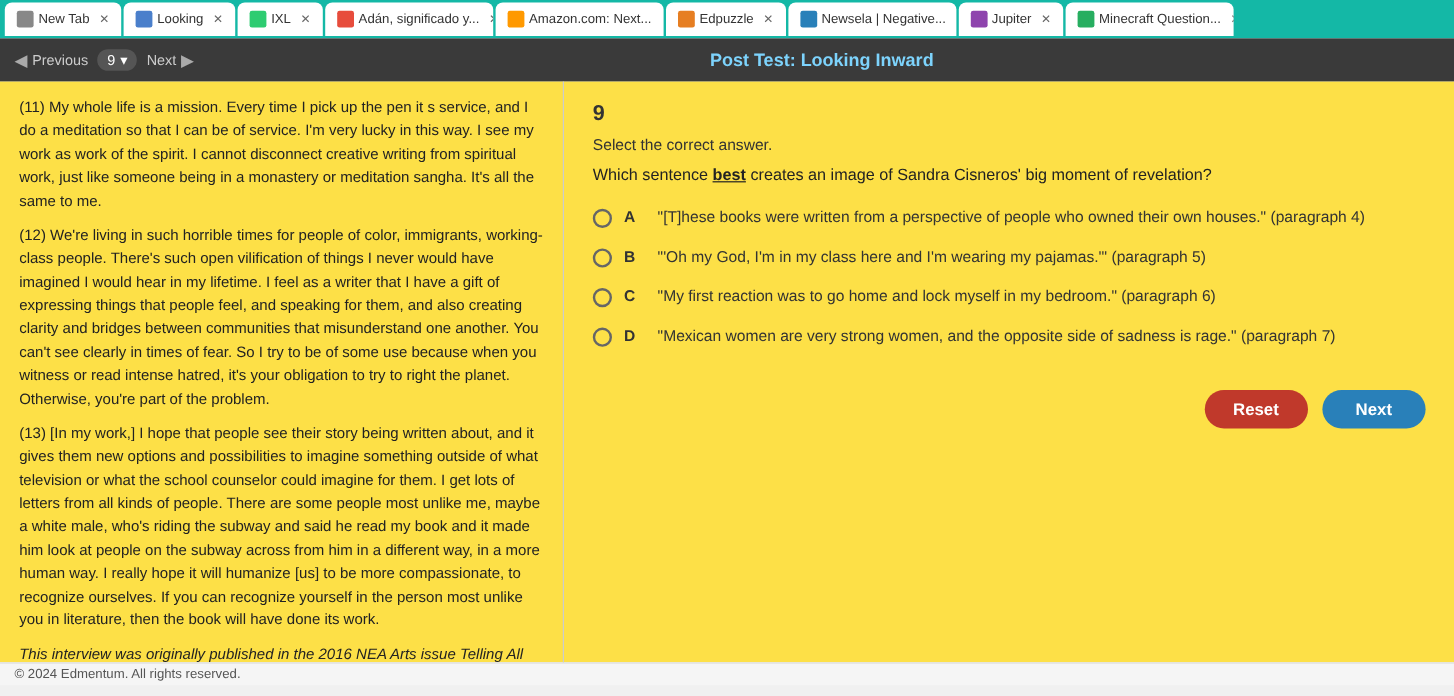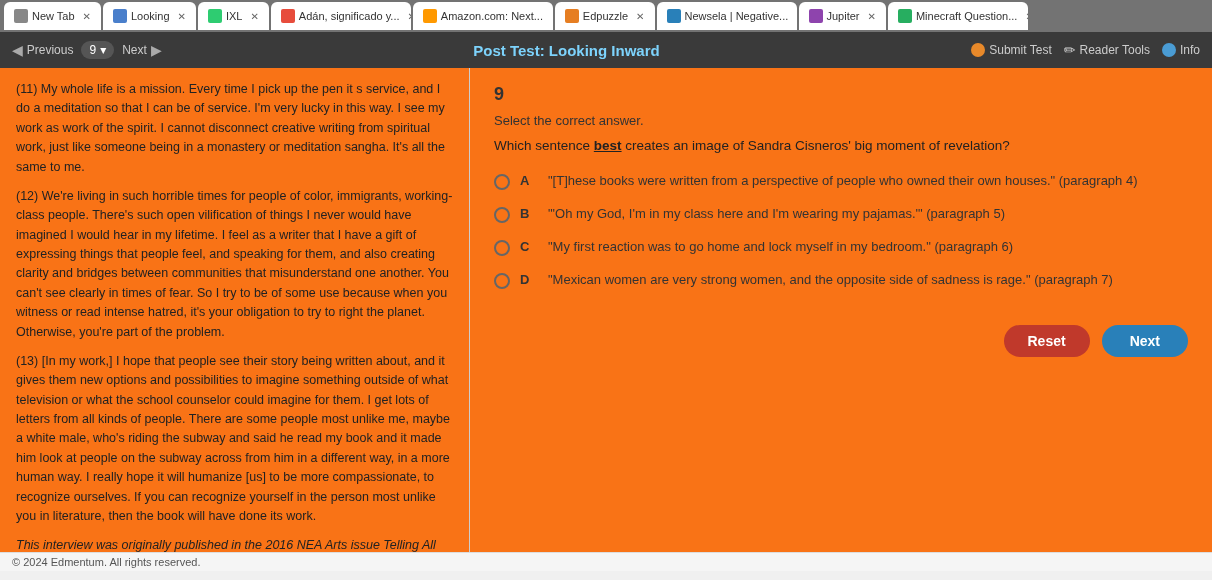--- a/index.html
+++ b/index.html
@@ -7,21 +7,21 @@
       font-family: Arial, sans-serif;
       font-size: 13px;
       background: #f0f0f0;
       width: 1212px;
       height: 580px;
       overflow: hidden;
     }
 
     
     .tab-bar {
-      background: #737373;
+      background: #14b8a6;
       height: 32px;
       display: flex;
       align-items: center;
       padding: 0 4px;
       gap: 2px;
       overflow: hidden;
     }
     .tab {
       background: #fff;
       border-radius: 6px 6px 0 0;
@@ -111,21 +111,21 @@
       background: #e8892a;
     }
     .nav-dot-info {
       background: #4a9cd4;
     }
 
     
     .main-content {
       display: flex;
       height: calc(580px - 32px - 36px - 28px);
-      background: #f97316;
+      background: #fde047;
     }
 
     
     .left-panel {
       width: 470px;
       padding: 12px 16px;
       overflow-y: auto;
       border-right: 1px solid #ccc;
       font-size: 12.5px;
       line-height: 1.55;
@@ -290,34 +290,20 @@
   </div>
   <div class="nav-num">
     <span>9</span>
     <span>▾</span>
   </div>
   <div class="nav-prev-next">
     <span>Next</span>
     <span class="nav-arrow">▶</span>
   </div>
   <div class="nav-title">Post Test: Looking Inward</div>
-  <div class="nav-right">
-    <div class="nav-btn">
-      <span class="nav-dot nav-dot-orange"></span>
-      <span>Submit Test</span>
-    </div>
-    <div class="nav-btn">
-      <span style="font-size:14px;">✏</span>
-      <span>Reader Tools</span>
-    </div>
-    <div class="nav-btn">
-      <span class="nav-dot nav-dot-info"></span>
-      <span>Info</span>
-    </div>
-  </div>
 </div>
 
 <div class="main-content">
 
   <div class="left-panel">
     <p>(11) My whole life is a mission. Every time I pick up the pen it s service, and I do a meditation so that I can be of service. I'm very lucky in this way. I see my work as work of the spirit. I cannot disconnect creative writing from spiritual work, just like someone being in a monastery or meditation sangha. It's all the same to me.</p>
     <p>(12) We're living in such horrible times for people of color, immigrants, working-class people. There's such open vilification of things I never would have imagined I would hear in my lifetime. I feel as a writer that I have a gift of expressing things that people feel, and speaking for them, and also creating clarity and bridges between communities that misunderstand one another. You can't see clearly in times of fear. So I try to be of some use because when you witness or read intense hatred, it's your obligation to try to right the planet. Otherwise, you're part of the problem.</p>
     <p>(13) [In my work,] I hope that people see their story being written about, and it gives them new options and possibilities to imagine something outside of what television or what the school counselor could imagine for them. I get lots of letters from all kinds of people. There are some people most unlike me, maybe a white male, who's riding the subway and said he read my book and it made him look at people on the subway across from him in a different way, in a more human way. I really hope it will humanize [us] to be more compassionate, to recognize ourselves. If you can recognize yourself in the person most unlike you in literature, then the book will have done its work.</p>
     <p class="italic-note">
       <span>This interview was originally published in the 2016 NEA Arts issue Telling All Our Stories: Arts and Diversity.</span>

